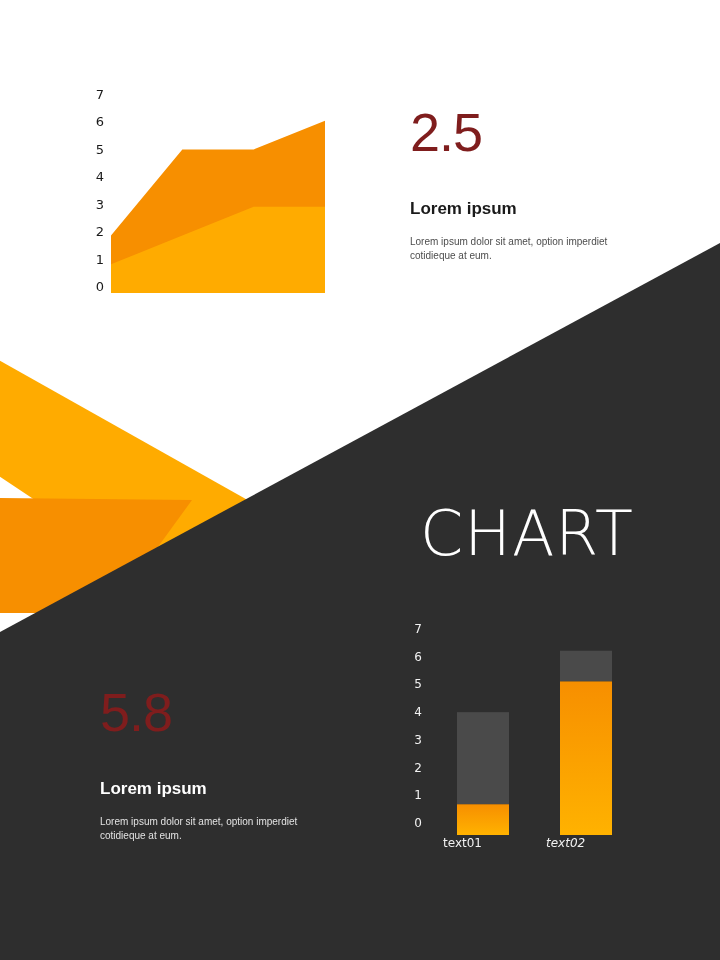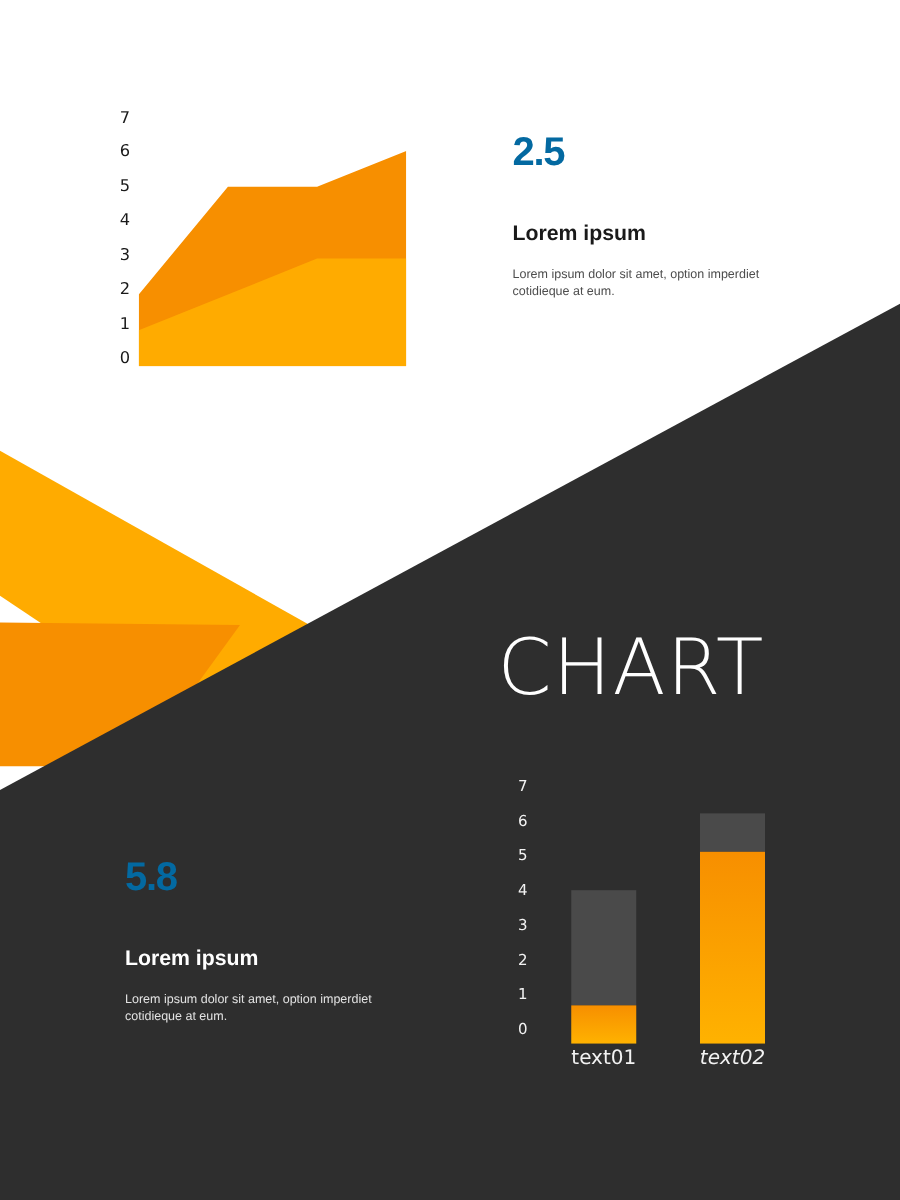--- a/index.html
+++ b/index.html
@@ -25,37 +25,37 @@
   }
   #area-axis-y .tick {
     font-size:13px; color:#1a1a1a; line-height:1;
     font-family:"DejaVu Sans", sans-serif;
   }
   #area-plot { position:absolute; left:33px; top:4px; width:214px; height:201px; }
 
   
   #info-top { left:410px; top:105px; width:230px; }
   .big-number {
-    font-size:32px; font-weight:bold; color:#0369a1;
+    font-size:54px; font-weight:normal; color:#7f1d1d;
     letter-spacing:-1px; line-height:1;
   }
   .sub-title {
     font-size:17px; font-weight:bold; color:#1a1a1a;
     margin-top:41px; line-height:1;
   }
   .body-copy {
     font-size:10px; color:#4d4d4d; line-height:1.42; margin-top:18px;
   }
   #info-bottom { left:100px; top:685px; width:230px; }
   #info-bottom .sub-title { color:#ffffff; }
   #info-bottom .body-copy { color:#e2e2e2; }
 
   
   #chart-word {
-    left:398px; top:503px;
+    left:420px; top:503px;
     font-size:62px; color:#ffffff; line-height:1;
     font-weight:300; letter-spacing:1px;
     font-family:"DejaVu Sans", sans-serif;
   }
 
   
   #bar-chart-panel { left:400px; top:620px; width:240px; height:245px; }
   #bar-axis-y {
     position:absolute; left:0; top:3px; width:22px; height:206px;
     display:flex; flex-direction:column; justify-content:space-between;
@@ -63,22 +63,22 @@
   }
   #bar-axis-y .tick {
     font-size:12px; color:#f2f2f2; line-height:1;
     font-family:"DejaVu Sans", sans-serif;
   }
   #bar-plot { position:absolute; left:30px; top:0; width:210px; height:215px; }
   #bar-labels {
     position:absolute; left:30px; top:216px; width:210px; height:22px;
   }
   #bar-labels .bl {
-    position:absolute; font-size:16px; color:#f2f2f2;
-    font-family:"DejaVu Sans", sans-serif; text-align:center;
+    position:absolute; font-size:12px; color:#f2f2f2;
+    font-family:"DejaVu Sans", sans-serif; text-align:left;
     white-space:nowrap;
   }
 </style>
 </head>
 <body>
 
 <svg id="bg" viewBox="0 0 720 960">
   <rect x="0" y="0" width="720" height="960" fill="#ffffff"></rect>
 
   <polygon points="-10,355 -10,470 192,605 262,508" fill="#FFAB00"></polygon>

